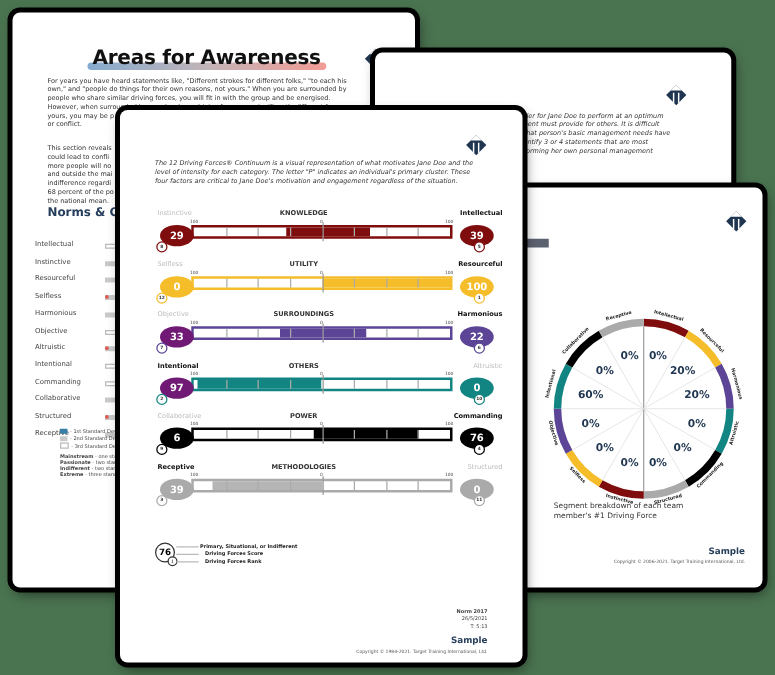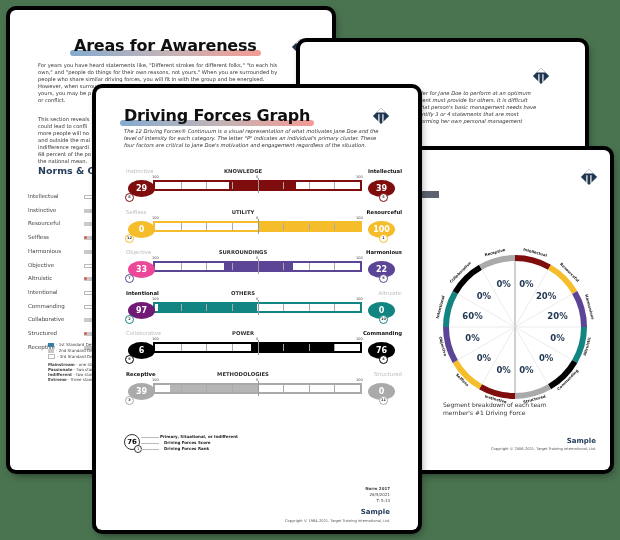--- a/index.html
+++ b/index.html
@@ -187,23 +187,20 @@
       <line x1="85" y1="85" x2="51.99999999999997" y2="27.84232335022707" stroke="#ddd" stroke-width="0.6"></line>
       <text x="73.6119620154891" y="45.499263643281" text-anchor="middle" font-size="8.5" font-weight="bold" fill="#1f3550" font-family="DejaVu Sans, sans-serif">0%</text>
       <text x="65.32975257220843" y="11.589637202030815" text-anchor="middle" font-size="3.8" font-weight="bold" fill="#222" font-family="DejaVu Sans, sans-serif" transform="rotate(345 65.32975257220843 11.589637202030815)">Receptive</text>
     </svg>
   <div class="body-text" style="left:28px;top:251px;width:130px;font-size:6px;line-height:8px;">Segment breakdown of each team member's #1 Driving Force</div>
   <div style="position:absolute;right:14px;top:287px;font-size:7px;font-weight:bold;color:#253e5c;">Sample</div>
   <div style="position:absolute;right:14px;top:297px;font-size:3.6px;color:#555;">Copyright © 2006-2021. Target Training International, Ltd.</div>
 </div>
 
 <div class="page" style="left:96px;top:88px;width:322px;height:442px;">
-  <div class="title" style="left:28px;top:18px;">
-    <div class="hl"></div><span class="t">Driving Forces Graph</span>
-  </div>
   <svg class="logo" style="left:276px;top:19px;" viewBox="0 0 20 20">
       <polygon points="10,1 19,10 10,19 1,10" fill="#1f3550"></polygon>
       <polygon points="10,1 15,6 5,6" fill="#fff"></polygon>
       <rect x="7" y="8" width="1.3" height="9" fill="#fff"></rect>
       <rect x="11.5" y="8" width="1.3" height="9" fill="#fff"></rect>
     </svg>
   <div class="body-text italic" style="left:28px;top:40px;width:262px;">The 12 Driving Forces® Continuum is a visual representation of what motivates  Jane Doe and the level of intensity for each category.  The letter "P" indicates an individual's primary cluster.  These four factors are critical to  Jane Doe's motivation and engagement regardless of the situation.</div>
 
   <div id="df-rows" style="position:absolute;left:16px;top:80px;width:290px;height:260px;">
       <div class="df-row" style="top: 0px;">
@@ -260,21 +257,21 @@
       <div class="bar" style="border-color:#5c4596">
         <div class="fill" style="left:33.5%;width:34%;background:#5c4596"></div>
         <div class="seg" style="left:12.5%"></div>
           <div class="seg" style="left:25%"></div>
           <div class="seg" style="left:37.5%"></div>
           <div class="seg" style="left:62.5%"></div>
           <div class="seg" style="left:75%"></div>
           <div class="seg" style="left:87.5%"></div>
         <div class="centerline"></div>
       </div>
-      <div class="circ" style="left:16px;background:#ec4899"><span>33</span></div>
+      <div class="circ" style="left:16px;background:#701a75"><span>33</span></div>
       <div class="rank" style="left:13px;top:25px;border-color:#5c4596">7</div>
       <div class="circ" style="left:256px;background:#5c4596"><span>22</span></div>
       <div class="rank" style="left:267px;top:25px;border-color:#5c4596">6</div>
     </div>
       <div class="df-row" style="top: 121.5px;">
       <div class="lbl-l lbl-strong">Intentional</div>
       <div class="lbl-c">OTHERS</div>
       <div class="lbl-r lbl-dim" style="right:-30px">Altruistic</div>
       <div class="tick" style="left:40px">100</div>
       <div class="tick" style="left:144px">0</div>

